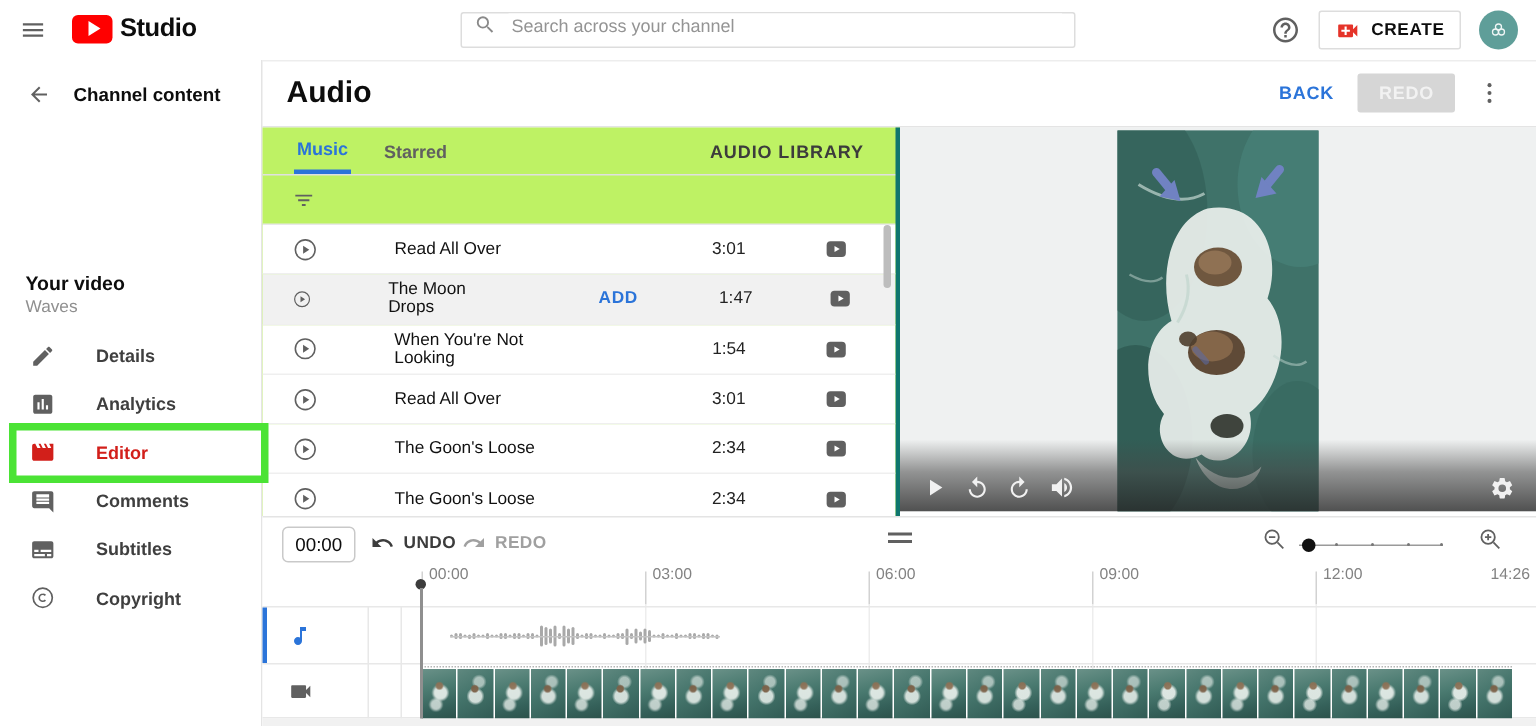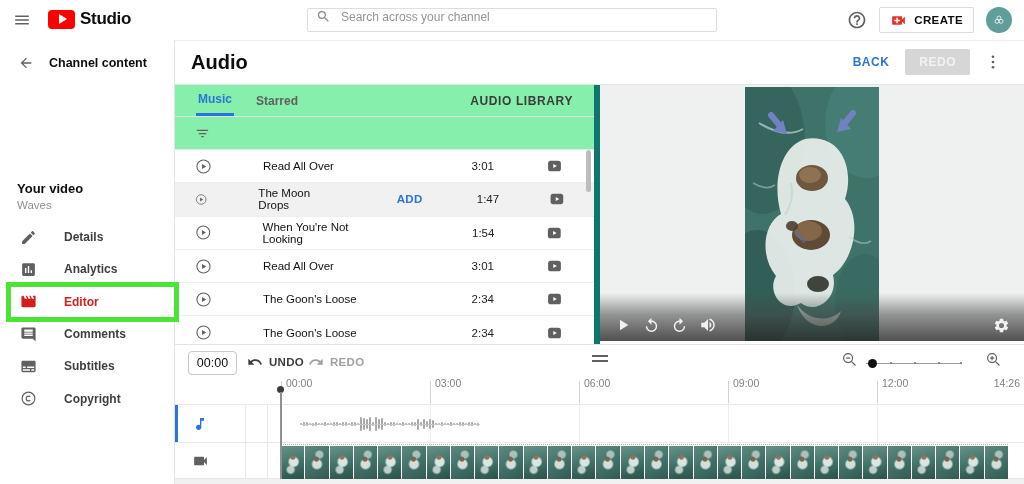--- a/index.html
+++ b/index.html
@@ -58,21 +58,21 @@
   
   .main{position:absolute;left:175px;top:40px;width:849px;height:444px;}
   .main-header{position:absolute;left:0;top:0;width:849px;height:45px;border-bottom:1px solid #e4e4e4;box-sizing:border-box;display:flex;align-items:center;padding:0 22px 0 16px;}
   .main-title{font-size:20px;font-weight:700;color:#0d0d0d;}
   .hdr-spacer{flex:1;}
   .back-link{font-size:12px;font-weight:700;letter-spacing:.5px;color:#2b74d9;cursor:pointer;margin-right:16px;}
   .save-btn{background:#d6d6d6;color:#f2f2f2;font-size:12px;font-weight:700;letter-spacing:.5px;border:0;border-radius:2px;padding:6px 14px;margin-right:14px;font-family:inherit;}
   .kebab{width:18px;height:18px;cursor:pointer;}
 
   
-  .left-panel{position:absolute;left:0;top:45px;width:425px;height:259px;border-right:6px solid #0f766e;box-sizing:border-box;overflow:hidden;background:#86efac;}
+  .left-panel{position:absolute;left:0;top:45px;width:425px;height:259px;border-right:3px solid #0f766e;box-sizing:border-box;overflow:hidden;background:#bef264;}
   .tabs-row{position:relative;height:32px;border-bottom:1px solid #e0e0e0;box-sizing:border-box;}
   .tab{position:absolute;top:0;height:31px;display:flex;align-items:center;font-size:12px;font-weight:700;cursor:pointer;padding:0 2px;box-sizing:border-box;}
   .tab.active{color:#2b74d9;border-bottom:3px solid #2b74d9;}
   .tab.inactive{color:#606060;}
   .tab-music{left:21px;}
   .tab-starred{left:79px;}
   .library-link{position:absolute;right:21px;top:0;height:31px;display:flex;align-items:center;font-size:12px;font-weight:700;letter-spacing:.6px;color:#3c3c3c;cursor:pointer;}
   .filter-row{position:relative;height:33px;border-bottom:1px solid #e8e8e8;box-sizing:border-box;display:flex;align-items:center;padding-left:20px;gap:13px;}
   .filter-row input{border:0;outline:0;flex:1;font-size:12px;color:#333;font-family:inherit;}
   .filter-row input::placeholder{color:#8a8a8a;}

